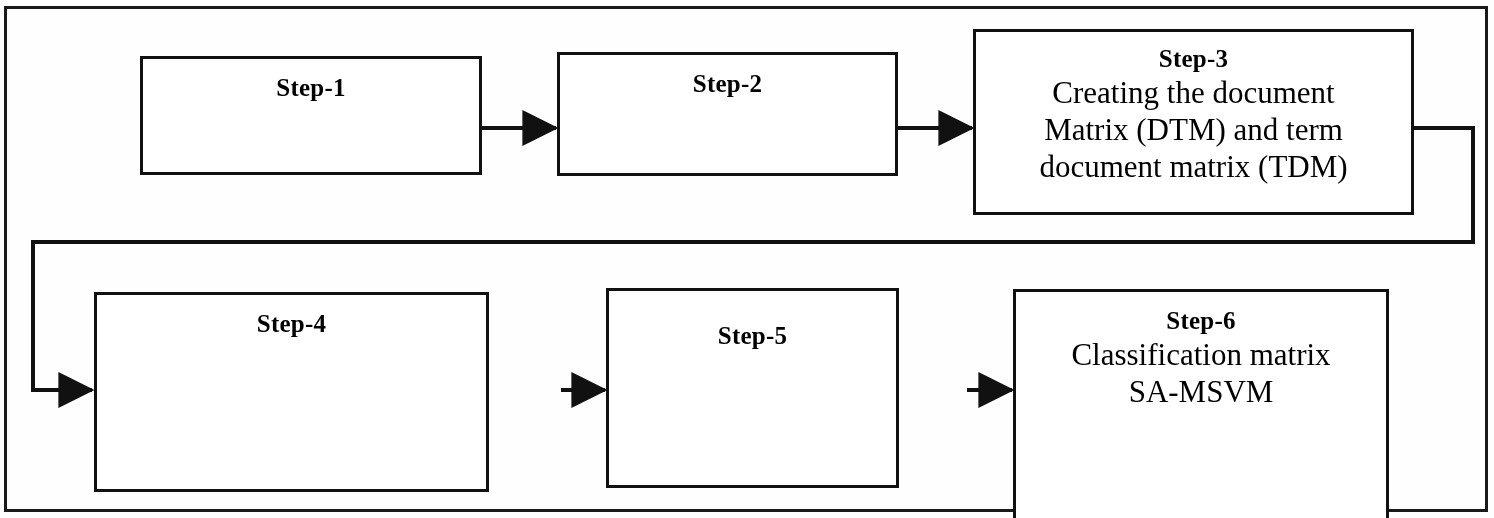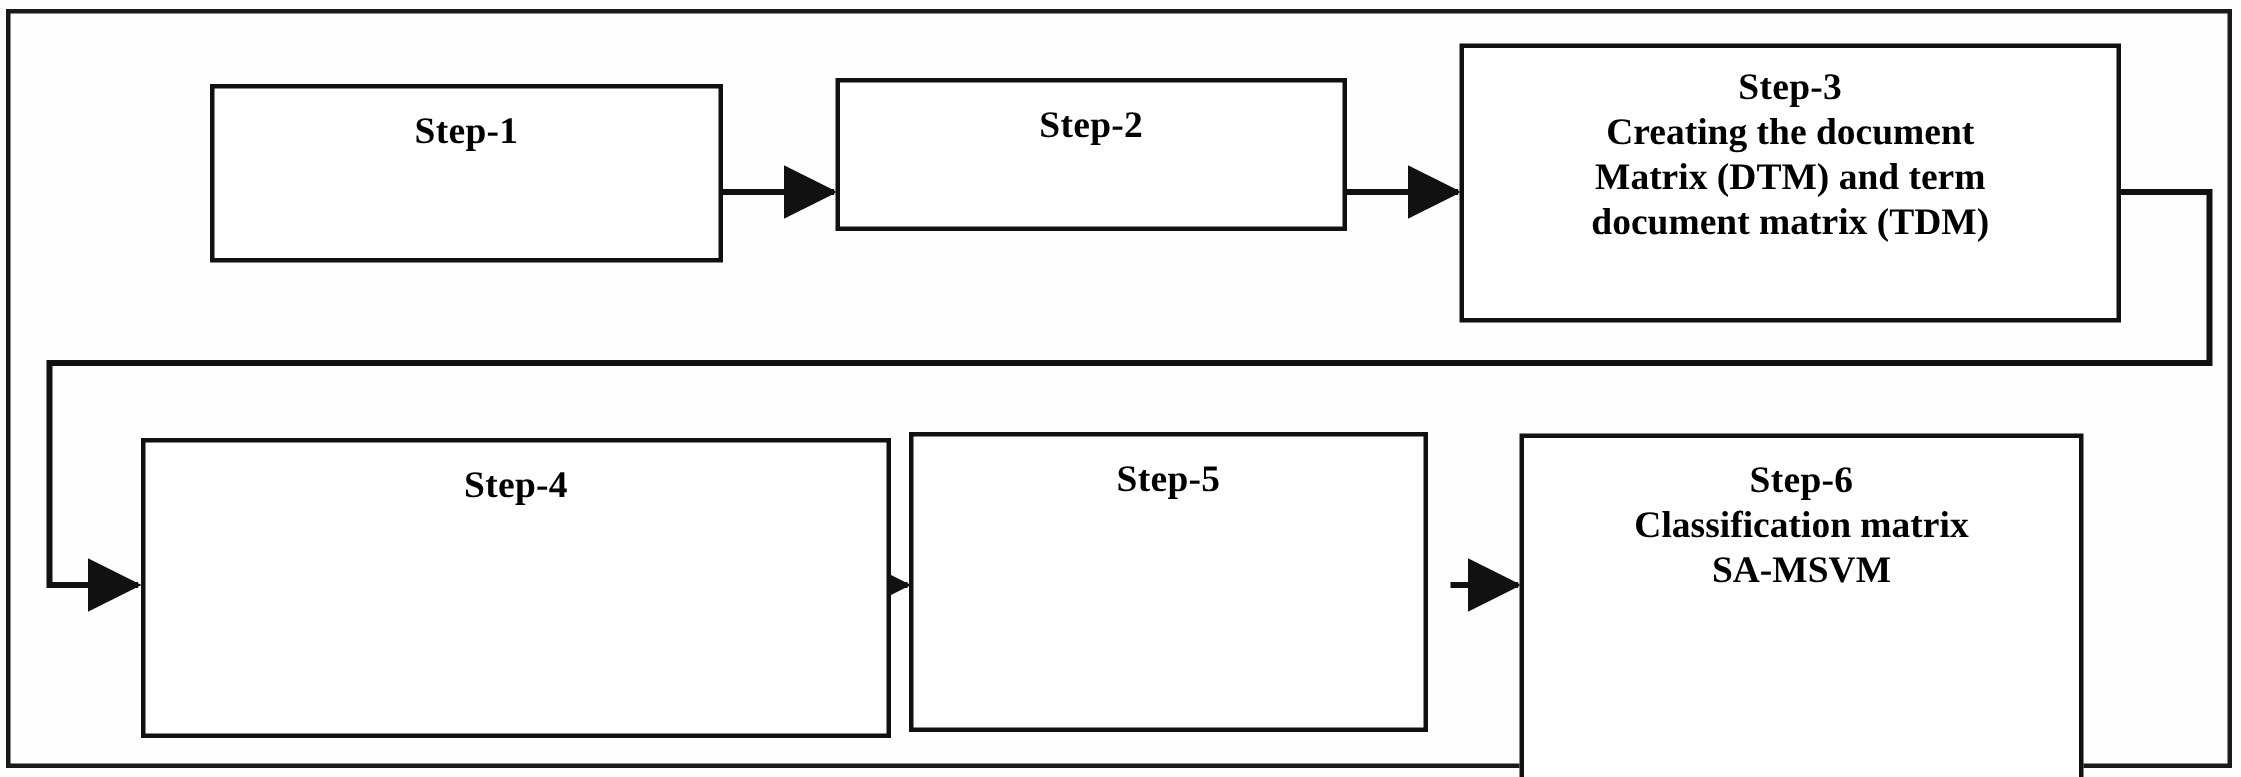--- a/index.html
+++ b/index.html
@@ -49,32 +49,32 @@
     overflow: hidden;
   }
   .step-title {
     font-weight: bold;
     font-size: 25px;
     line-height: 1.18;
     letter-spacing: 0.2px;
     display: block;
   }
   .step-desc {
-    font-weight: bold;
-    font-size: 25px;
+    font-weight: normal;
+    font-size: 31px;
     line-height: 1.2;
     display: block;
     white-space: pre-line;
   }
   
   #box-step-1 { left: 140px; top: 56px;  width: 342px; height: 119px; padding-top: 14px; }
-  #box-step-2 { left: 557px; top: 52px;  width: 341px; height: 102px; padding-top: 14px; }
+  #box-step-2 { left: 557px; top: 52px;  width: 341px; height: 124px; padding-top: 14px; }
   #box-step-3 { left: 973px; top: 29px;  width: 441px; height: 186px; padding-top: 12px; }
-  #box-step-4 { left: 94px;  top: 292px; width: 500px; height: 200px; padding-top: 14px; }
-  #box-step-5 { left: 606px; top: 288px; width: 346px; height: 200px; padding-top: 14px; }
+  #box-step-4 { left: 94px;  top: 292px; width: 395px; height: 200px; padding-top: 14px; }
+  #box-step-5 { left: 606px; top: 288px; width: 293px; height: 200px; padding-top: 30px; }
   #box-step-6 { left: 1013px;top: 289px; width: 376px; height: 253px; padding-top: 14px; }
 </style>
 </head>
 <body>
 
 <div id="figure-root">
 
   <div id="outer-frame"></div>
 
   <svg id="connector-layer" viewBox="0 0 1494 518" width="1494" height="518" xmlns="http://www.w3.org/2000/svg">

